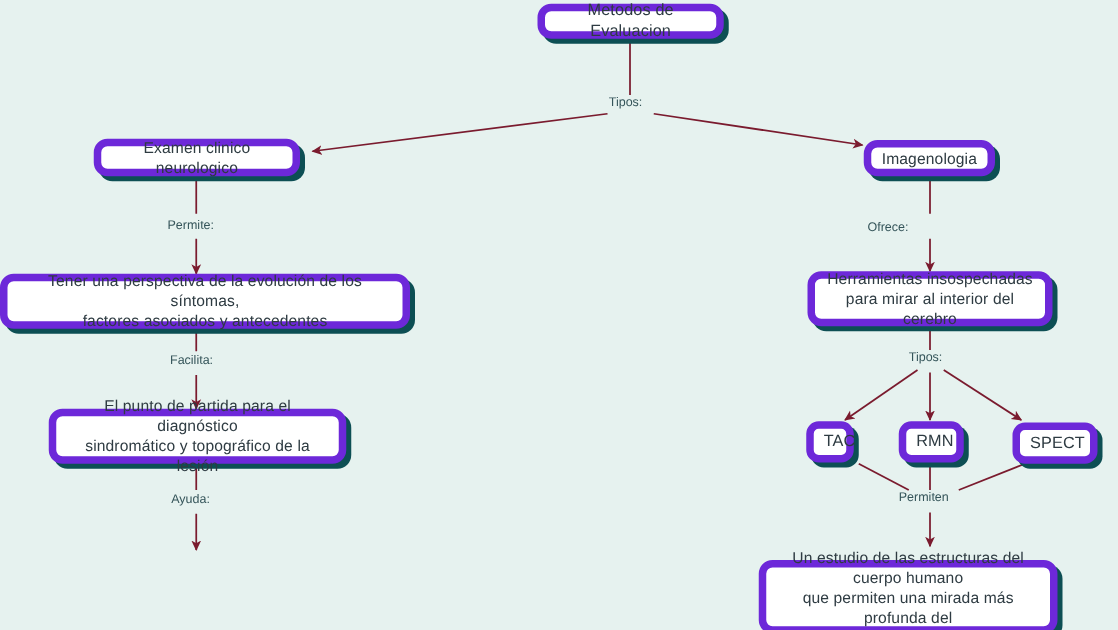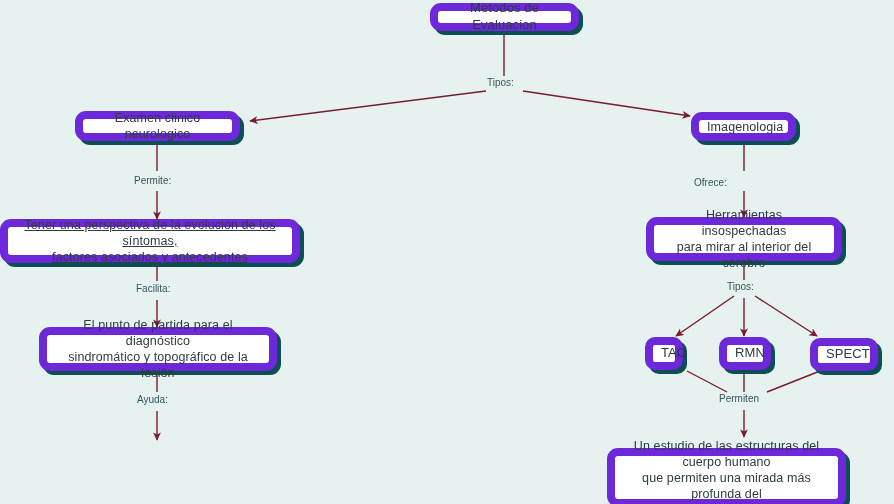--- a/index.html
+++ b/index.html
@@ -10,21 +10,21 @@
     overflow:hidden;
     position:relative;
   }
   #canvas{position:absolute;left:0;top:0;width:894px;height:504px;}
   svg.edges{position:absolute;left:0;top:0;width:894px;height:504px;pointer-events:none;}
 
   .node{
     position:absolute;
     box-sizing:border-box;
     background:#ffffff;
-    border:8px solid #6d28d9;
+    border:6px solid #6d28d9;
     border-radius:11px;
     box-shadow:4px 4px 0 0 #0d4f54;
     color:#2e3b42;
     display:flex;
     align-items:center;
     justify-content:center;
     text-align:center;
     line-height:1.28;
     font-size:12.5px;
     letter-spacing:0.1px;
@@ -92,21 +92,21 @@
   </div>
 
   <div class="node" style="left:75px;top:111px;width:165px;height:30px;">
     <span>Examen clinico neurologico</span>
   </div>
 
   <div class="node" style="left:691px;top:112px;width:105px;height:29px;">
     <span>Imagenologia</span>
   </div>
 
-  <div class="node" style="left:0px;top:219px;width:300px;height:44px;text-decoration:underline;">
+  <div class="node" style="left:0px;top:219px;width:328px;height:44px;">
     <span>Tener una perspectiva de la evolución de los síntomas,
 factores asociados y antecedentes</span>
   </div>
 
   <div class="node" style="left:39px;top:327px;width:238px;height:44px;">
     <span>El punto  de partida  para el diagnóstico
 sindromático y topográfico de la lesión</span>
   </div>
 
 

